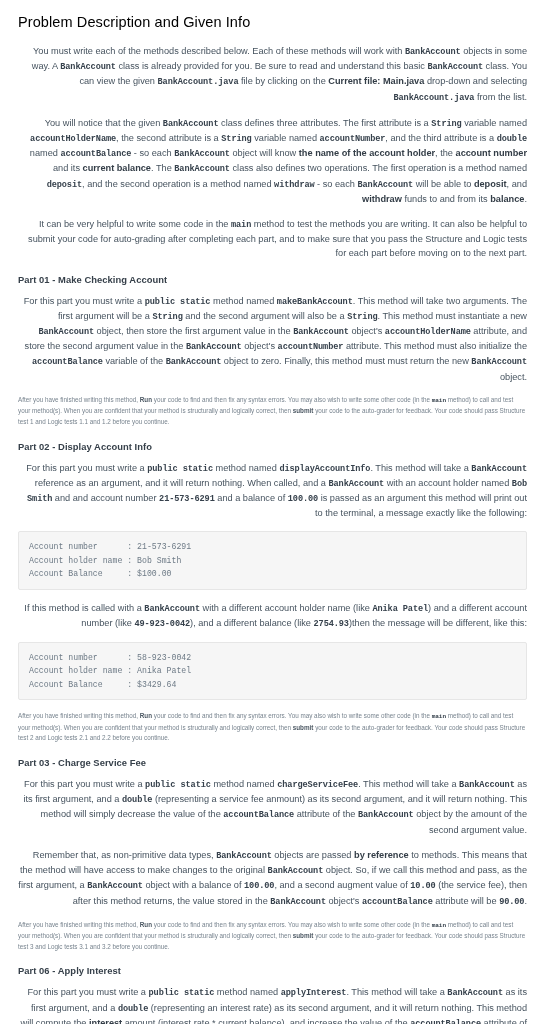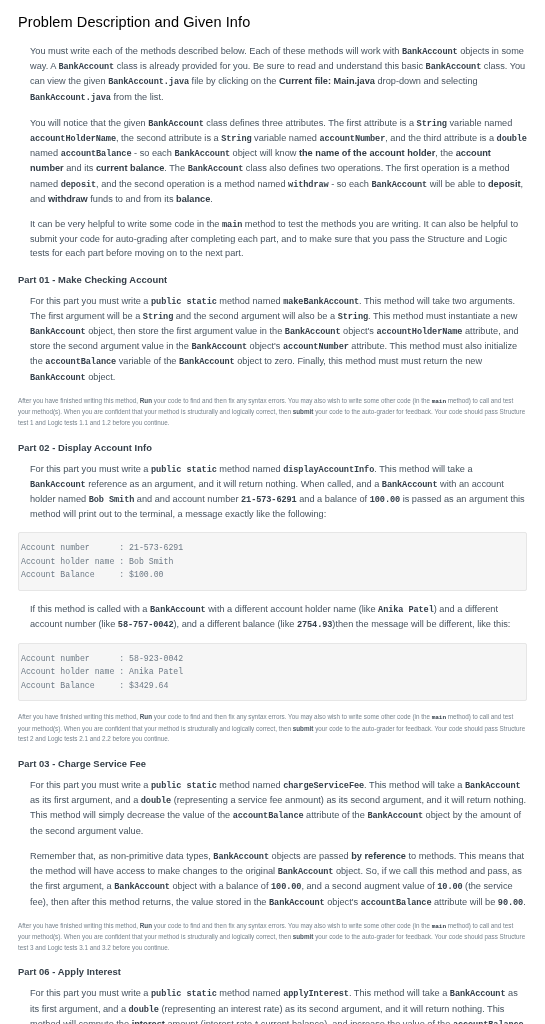--- a/index.html
+++ b/index.html
@@ -30,22 +30,22 @@
     font-size: 9.4px;
     font-weight: bold;
     color: #353f49;
     margin: 13px 0 9px 0;
     letter-spacing: 0.05px;
   }
   p.body-text {
     font-size: 9.2px;
     line-height: 14.2px;
     color: #45525e;
-    margin: 0 0 11px 12px;
-    text-align: left;
+    margin: 0 0 11px 0;
+    text-align: right;
   }
   p.note-text {
     font-size: 6.3px;
     line-height: 10.6px;
     color: #77838e;
     margin: 0 0 8px 0;
   }
   p.note-text b, p.note-text strong { color: #4c5863; font-weight: bold; }
   code, .mono {
     font-family: "Liberation Mono", "DejaVu Sans Mono", monospace;
@@ -56,21 +56,21 @@
   }
   .note-text code {
     font-size: 6.1px;
   }
   b, strong { font-weight: bold; color: #333d47; }
   pre.code-block {
     background: #f6f6f6;
     border: 1px solid #e6e6e6;
     border-radius: 2px;
     margin: 0 0 11px 0;
-    padding: 8px 2px;
+    padding: 8px 10px;
     font-family: "Liberation Mono", "DejaVu Sans Mono", monospace;
     font-size: 8.2px;
     line-height: 13.4px;
     color: #6d7a86;
     white-space: pre;
     overflow: hidden;
   }
 </style>
 </head>
 <body>
@@ -85,21 +85,21 @@
 
   <h2 class="part-heading">Part 01 - Make Checking Account</h2>
   <p class="body-text">For this part you must write a <code>public static</code> method named <code>makeBankAccount</code>. This method will take two arguments. The first argument will be a <code>String</code> and the second argument will also be a <code>String</code>. This method must instantiate a new <code>BankAccount</code> object, then store the first argument value in the <code>BankAccount</code> object's <code>accountHolderName</code> attribute, and store the second argument value in the <code>BankAccount</code> object's <code>accountNumber</code> attribute. This method must also initialize the <code>accountBalance</code> variable of the <code>BankAccount</code> object to zero. Finally, this method must must return the new <code>BankAccount</code> object.</p>
   <p class="note-text">After you have finished writing this method, <b>Run</b> your code to find and then fix any syntax errors. You may also wish to write some other code (in the <code>main</code> method) to call and test your method(s). When you are confident that your method is structurally and logically correct, then <b>submit</b> your code to the auto-grader for feedback. Your code should pass Structure test 1 and Logic tests 1.1 and 1.2 before you continue.</p>
 
   <h2 class="part-heading">Part 02 - Display Account Info</h2>
   <p class="body-text">For this part you must write a <code>public static</code> method named <code>displayAccountInfo</code>. This method will take a <code>BankAccount</code> reference as an argument, and it will return nothing. When called, and a <code>BankAccount</code> with an account holder named <code>Bob Smith</code> and and account number <code>21-573-6291</code> and a balance of <code>100.00</code> is passed as an argument this method will print out to the terminal, a message exactly like the following:</p>
   <pre class="code-block">Account number      : 21-573-6291
 Account holder name : Bob Smith
 Account Balance     : $100.00</pre>
-  <p class="body-text">If this method is called with a <code>BankAccount</code> with a different account holder name (like <code>Anika Patel</code>) and a different account number (like <code>58-757-0042</code>), and a different balance (like <code>2754.93</code>)then the message will be different, like this:</p>
+  <p class="body-text">If this method is called with a <code>BankAccount</code> with a different account holder name (like <code>Anika Patel</code>) and a different account number (like <code>49-923-0042</code>), and a different balance (like <code>2754.93</code>)then the message will be different, like this:</p>
   <pre class="code-block">Account number      : 58-923-0042
 Account holder name : Anika Patel
 Account Balance     : $3429.64</pre>
   <p class="note-text">After you have finished writing this method, <b>Run</b> your code to find and then fix any syntax errors. You may also wish to write some other code (in the <code>main</code> method) to call and test your method(s). When you are confident that your method is structurally and logically correct, then <b>submit</b> your code to the auto-grader for feedback. Your code should pass Structure test 2 and Logic tests 2.1 and 2.2 before you continue.</p>
 
   <h2 class="part-heading">Part 03 - Charge Service Fee</h2>
   <p class="body-text">For this part you must write a <code>public static</code> method named <code>chargeServiceFee</code>. This method will take a <code>BankAccount</code> as its first argument, and a <code>double</code> (representing a service fee anmount) as its second argument, and it will return nothing. This method will simply decrease the value of the <code>accountBalance</code> attribute of the <code>BankAccount</code> object by the amount of the second argument value.</p>
   <p class="body-text">Remember that, as non-primitive data types, <code>BankAccount</code> objects are passed <b>by reference</b> to methods. This means that the method will have access to make changes to the original <code>BankAccount</code> object. So, if we call this method and pass, as the first argument, a <code>BankAccount</code> object with a balance of <code>100.00</code>, and a second augment value of <code>10.00</code> (the service fee), then after this method returns, the value stored in the <code>BankAccount</code> object's <code>accountBalance</code> attribute will be <code>90.00</code>.</p>
   <p class="note-text">After you have finished writing this method, <b>Run</b> your code to find and then fix any syntax errors. You may also wish to write some other code (in the <code>main</code> method) to call and test your method(s). When you are confident that your method is structurally and logically correct, then <b>submit</b> your code to the auto-grader for feedback. Your code should pass Structure test 3 and Logic tests 3.1 and 3.2 before you continue.</p>
 

